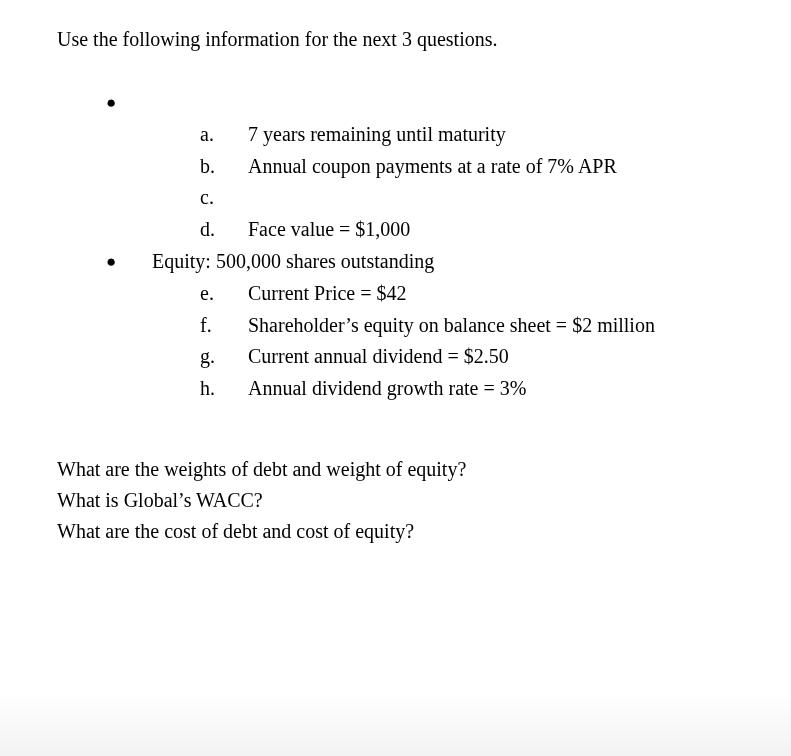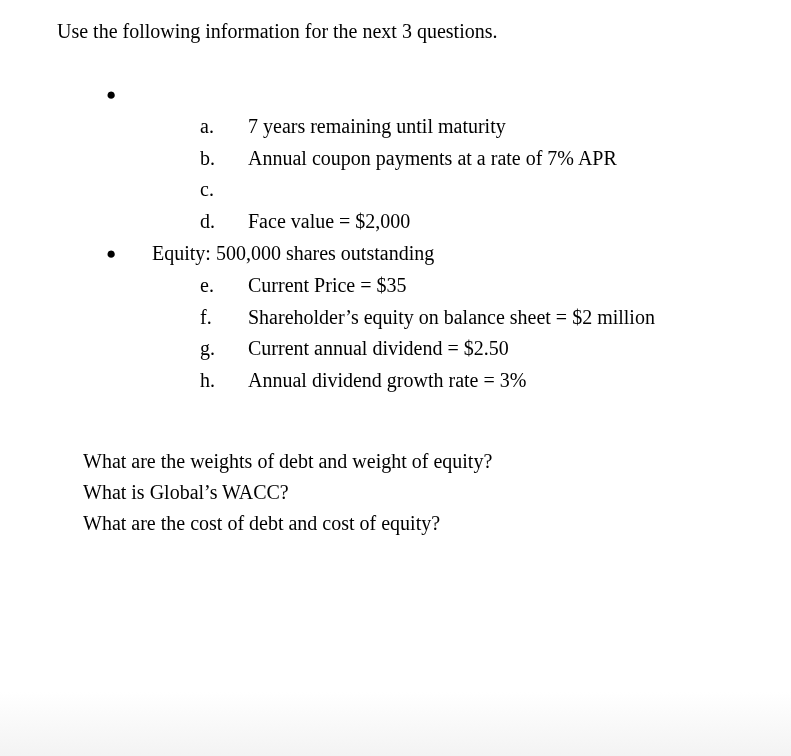--- a/index.html
+++ b/index.html
@@ -14,21 +14,21 @@
     color: #000000;
   }
   .page {
     position: relative;
     width: 791px;
     height: 756px;
     font-size: 20px;
   }
   .intro {
     padding-left: 57px;
-    padding-top: 16px;
+    padding-top: 24px;
     line-height: 31px;
     white-space: nowrap;
   }
   .list {
     margin-top: 32px;
   }
   .row {
     display: flex;
     line-height: 31.8px;
     white-space: nowrap;
@@ -37,21 +37,21 @@
   .bullet-char {
     width: 46px;
     font-size: 17px;
   }
   .sub-row { padding-left: 200px; }
   .sub-marker {
     width: 48px;
   }
   .questions {
     margin-top: 49px;
-    padding-left: 83px;
+    padding-left: 57px;
   }
   .question {
     line-height: 31px;
     white-space: nowrap;
   }
   .footer-fade {
     position: absolute;
     left: 0;
     bottom: 0;
     width: 791px;
@@ -79,31 +79,31 @@
     </div>
     <div class="row sub-row">
       <span class="sub-marker">b.</span>
       <span>Annual coupon payments at a rate of 7% APR</span>
     </div>
     <div class="row sub-row">
       <span class="sub-marker">c.</span>
     </div>
     <div class="row sub-row">
       <span class="sub-marker">d.</span>
-      <span>Face value = $2,000</span>
+      <span>Face value = $1,000</span>
     </div>
 
     <div class="row bullet-row">
       <span class="bullet-char">●</span>
       <span>Equity: 500,000 shares outstanding</span>
     </div>
 
     <div class="row sub-row">
       <span class="sub-marker">e.</span>
-      <span>Current Price = $35</span>
+      <span>Current Price = $42</span>
     </div>
     <div class="row sub-row">
       <span class="sub-marker">f.</span>
       <span>Shareholder’s equity on balance sheet = $2 million</span>
     </div>
     <div class="row sub-row">
       <span class="sub-marker">g.</span>
       <span>Current annual dividend = $2.50</span>
     </div>
     <div class="row sub-row">

